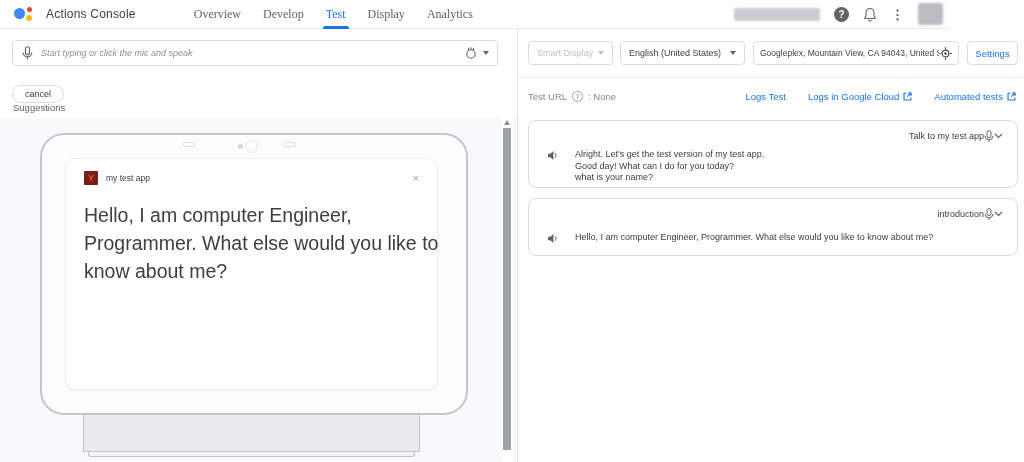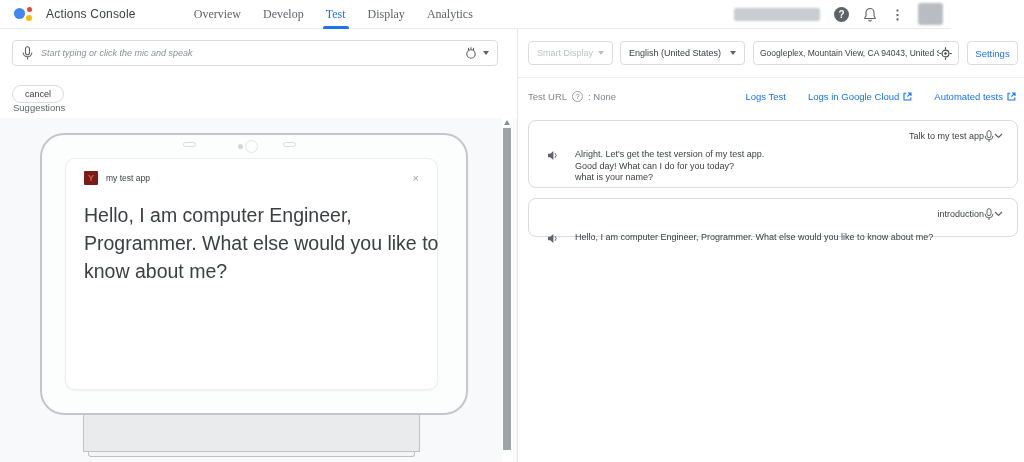--- a/index.html
+++ b/index.html
@@ -95,21 +95,21 @@
   .qmark { width:11px; height:11px; border:1px solid #9aa0a6; border-radius:50%; font-size:7.5px;
            color:#80868b; text-align:center; line-height:10px; margin:0 5px; }
   .tu-value { font-size:9.5px; font-weight:500; color:#80868b; }
   .tb-links { margin-left:auto; display:flex; align-items:center; gap:22px; }
   .blue-link { font-size:9.5px; font-weight:500; color:#1a73e8; display:flex; align-items:center; gap:4px;
                cursor:pointer; }
 
   .card { position:absolute; left:10px; width:490px; border:1px solid #dadce0; border-radius:8px;
           background:#fff; padding:7px 14px; }
   .card1 { top:91px; height:68px; }
-  .card2 { top:169px; height:39px; }
+  .card2 { top:169px; height:58px; }
   .q-row { display:flex; align-items:center; justify-content:flex-end; height:16px; }
   .q-text { font-size:9px; color:#3c4043; }
   .r-row { display:flex; margin-top:5px; padding-left:4px; gap:16px; }
   .card2 .r-row { margin-top:10px; }
   .r-text { font-size:9px; line-height:11.5px; color:#3c4043; white-space:pre-line; }
 </style>
 </head>
 <body>
 
 <div class="hdr">

